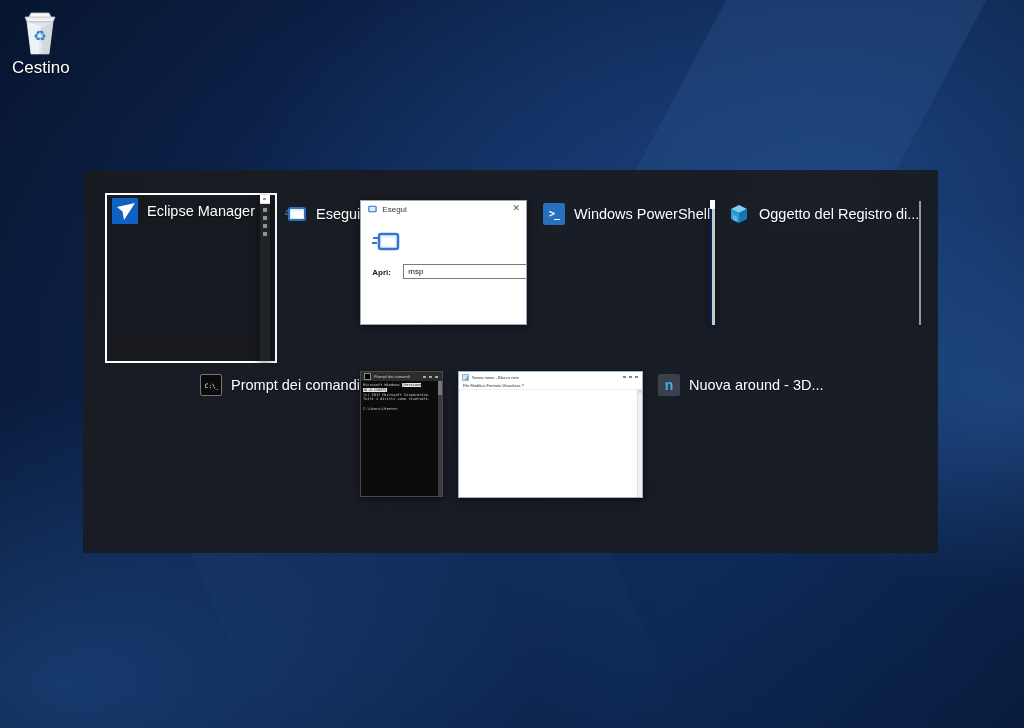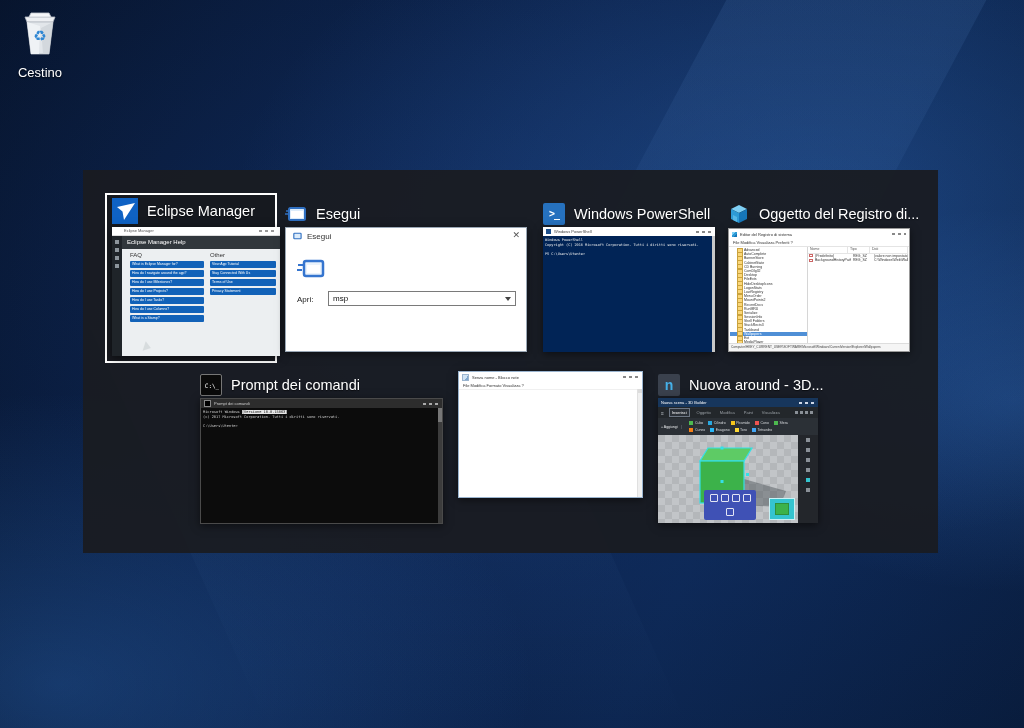--- a/index.html
+++ b/index.html
@@ -12,26 +12,26 @@
       radial-gradient(1200px 820px at 52% 42%, rgba(22,62,132,.5), transparent 75%),
       linear-gradient(115deg,#050f22 0%,#0a1c3e 45%,#0b2248 70%,#081a38 100%);
     position:relative;}
   .beam{position:absolute;pointer-events:none;opacity:.12;background:linear-gradient(180deg,rgba(120,180,255,.8),rgba(120,180,255,0));}
   #beam1{left:620px;top:0;width:260px;height:400px;transform:skewX(-28deg);}
   #beam2{left:180px;top:330px;width:420px;height:398px;transform:skewX(24deg);opacity:.08;}
 
   
   .desk-icon{position:absolute;left:12px;top:8px;width:56px;text-align:center;cursor:default;}
   .desk-icon .glyph{width:46px;height:48px;margin:0 auto;position:relative;}
-  .desk-icon .label{margin-top:9px;color:#fff;font-size:13px;text-shadow:0 1px 2px rgba(0,0,0,.9);}
+  .desk-icon .label{margin-top:2px;color:#fff;font-size:17px;text-shadow:0 1px 2px rgba(0,0,0,.9);}
 
   
   .switcher{position:absolute;left:83px;top:170px;width:855px;height:383px;background:rgba(25,28,33,.94);}
 
-  .card{position:absolute;display:flex;flex-direction:column;}
+  .card{position:absolute;display:flex;flex-direction:row;}
   .card-header{display:flex;align-items:center;gap:9px;height:27px;flex:0 0 27px;}
   .card-title{color:#fff;font-size:14.5px;white-space:nowrap;text-shadow:0 1px 1px rgba(0,0,0,.6);}
   .appico{flex:0 0 auto;display:flex;align-items:center;justify-content:center;}
   .prev{position:relative;overflow:hidden;box-shadow:0 2px 8px rgba(0,0,0,.5);}
 
   #card-eclipse{left:105px;top:193px;width:172px;height:170px;border:2px solid #fff;box-sizing:border-box;background:rgba(20,22,26,.4);}
   #card-eclipse .card-header{height:32px;flex:0 0 32px;padding-left:5px;}
   #card-eclipse .prev{margin:0 5px 5px 5px;flex:1;}
   #card-esegui{left:285px;top:200px;width:242px;}
   #card-esegui .prev{height:125px;}
@@ -78,21 +78,21 @@
   .ep-arrow{position:absolute;left:22px;bottom:4px;width:0;height:0;border-left:7px solid #d5d9dc;
     border-top:5px solid transparent;border-bottom:5px solid transparent;transform:rotate(18deg);opacity:.9;}
 
   
   .rp{background:#fff;width:100%;height:100%;border:1px solid #9aa7b5;box-sizing:border-box;}
   .rp-tb{height:16px;background:#fff;position:relative;display:flex;align-items:center;gap:5px;padding-left:6px;}
   .rp-tb .t{font-size:8px;color:#333;}
   .rp-close{position:absolute;right:6px;top:2px;font-size:9px;color:#555;}
   .rp-msg{position:absolute;left:46px;top:26px;width:180px;font-size:8px;line-height:1.3;color:#1a1a1a;}
   .rp-runico{position:absolute;left:11px;top:30px;}
-  .rp-open{position:absolute;left:11px;top:67px;font-size:8px;color:#1a1a1a;}
+  .rp-open{position:absolute;left:11px;top:67px;font-size:8px;color:#1a1a1a;font-weight:bold;}
   .rp-combo{position:absolute;left:42px;top:63px;width:188px;height:15px;border:1px solid #7a7a7a;background:#fff;box-sizing:border-box;
     font-size:8px;color:#111;line-height:13px;padding-left:4px;}
   .rp-chev{position:absolute;right:4px;top:5px;width:0;height:0;border-left:3px solid transparent;border-right:3px solid transparent;border-top:4px solid #444;}
   .rp-foot{position:absolute;left:0;right:0;bottom:0;height:29px;background:#f0f0f0;border-top:1px solid #dfdfdf;
     display:flex;align-items:center;justify-content:flex-end;gap:8px;padding-right:10px;box-sizing:border-box;}
   .rp-btn{width:48px;height:15px;background:#e1e1e1;border:1px solid #adadad;box-sizing:border-box;
     font-size:8px;color:#222;text-align:center;line-height:13px;}
 
   
   .pp{background:#fff;width:100%;height:100%;}

